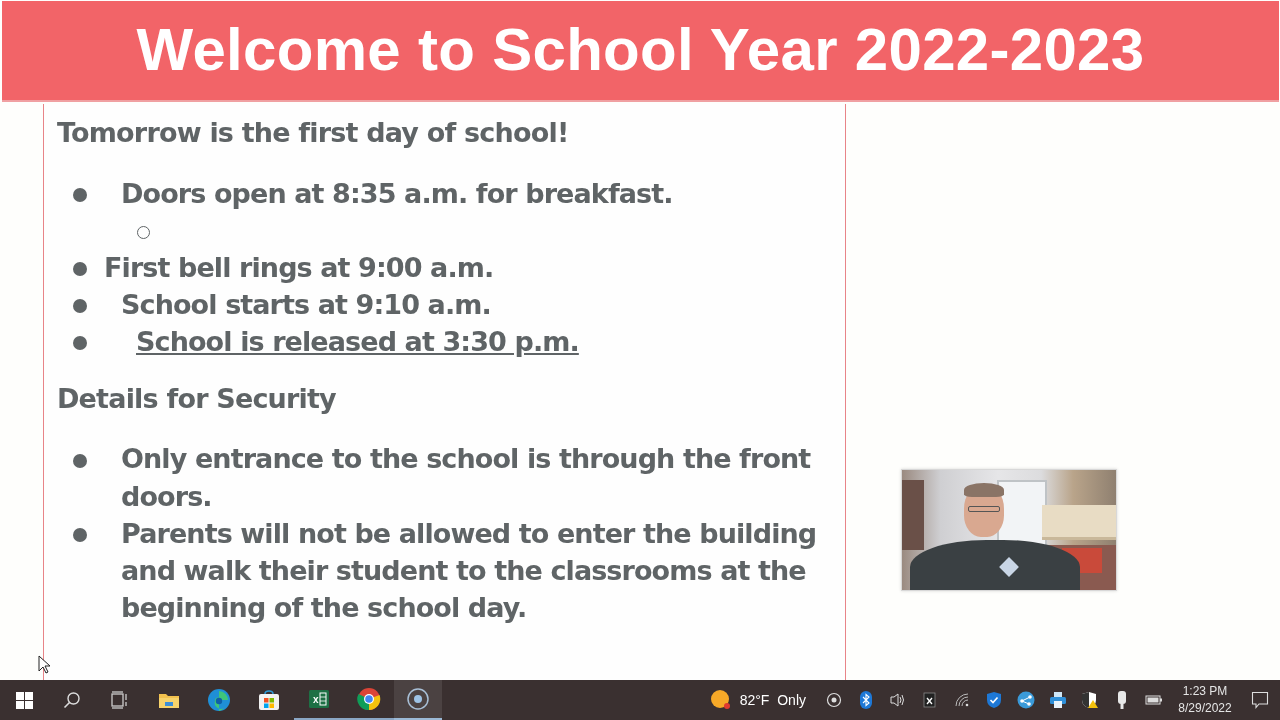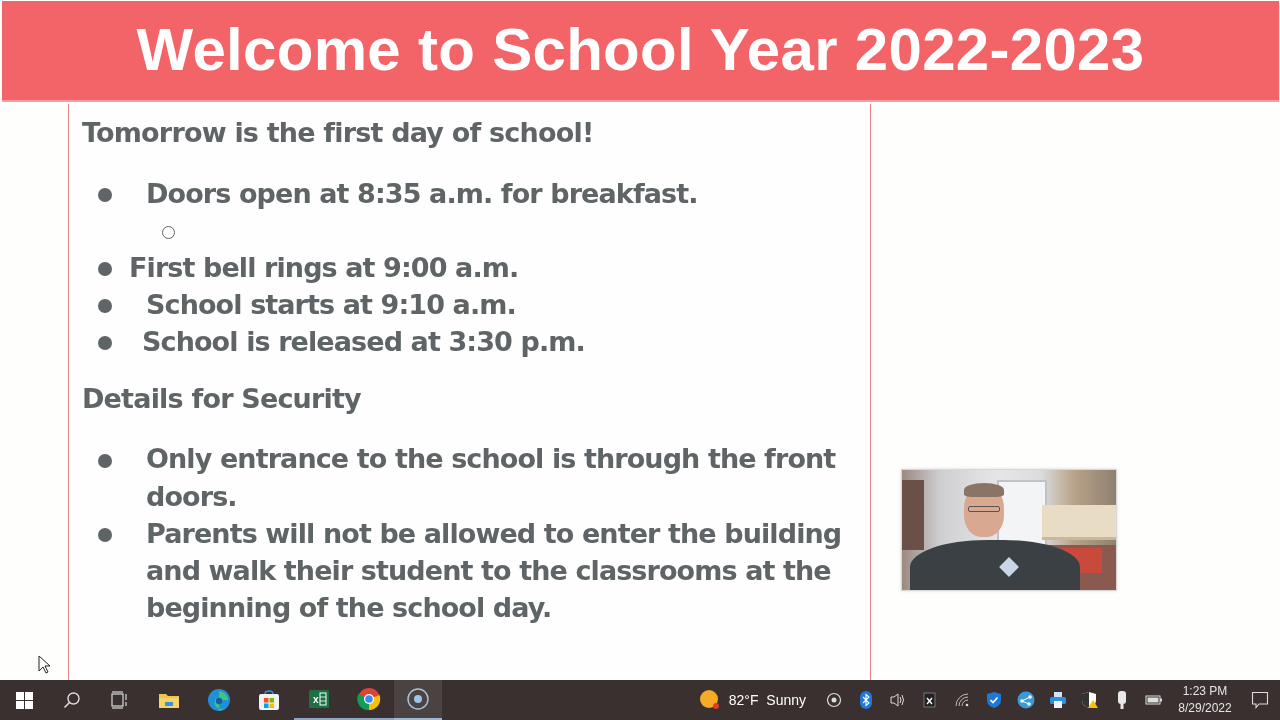--- a/index.html
+++ b/index.html
@@ -2,21 +2,21 @@
 <html><head>
   <meta charset="utf-8">
   <style>
     * { box-sizing: border-box; margin: 0; padding: 0; }
     html, body { width: 1280px; height: 720px; overflow: hidden; background: #fefefc; font-family: "Liberation Sans", sans-serif; }
     .screen { position: relative; width: 1280px; height: 720px; background: #fefefc; }
 
     .banner { position: absolute; left: 2px; top: 1px; width: 1277px; height: 101px; background: #f26468; border-bottom: 2px solid #f0a0a2; display: flex; align-items: center; justify-content: center; }
     .banner-title { color: #ffffff; font-family: "Liberation Sans", sans-serif; font-weight: bold; font-size: 60px; letter-spacing: 0.3px; margin-top: -2px; }
 
-    .content-box { position: absolute; left: 43px; top: 104px; width: 803px; height: 576px; border-left: 1.5px solid #e88488; border-right: 1.5px solid #e88488; background: #fefefe; margin-left: 25px; }
+    .content-box { position: absolute; left: 43px; top: 104px; width: 803px; height: 576px; border-left: 1.5px solid #e88488; border-right: 1.5px solid #e88488; background: #fefefe; }
     .section-heading { position: absolute; left: 13px; color: #5f6466; font-family: "DejaVu Sans", sans-serif; font-weight: bold; font-size: 27px; letter-spacing: -0.8px; }
     .bullet-row { position: absolute; color: #5f6466; font-family: "DejaVu Sans", sans-serif; font-weight: bold; font-size: 27px; letter-spacing: -0.9px; line-height: 37px; }
     .bullet { position: absolute; width: 14px; height: 14px; border-radius: 50%; background: #5f6466; }
     .bullet-hollow { position: absolute; width: 13px; height: 13px; border-radius: 50%; border: 1.5px solid #5f6466; background: transparent; }
 
     .webcam { position: absolute; left: 901px; top: 469px; width: 216px; height: 122px; border: 1px solid #d8d8d8; box-shadow: 0 0 3px rgba(0,0,0,0.15); overflow: hidden; background: linear-gradient(90deg, #9a8a80 0%, #cfcfd2 18%, #e6e6e8 45%, #dcdcde 65%, #b9a48a 80%, #8f8070 100%); }
     .wc-window { position: absolute; left: 95px; top: 10px; width: 50px; height: 70px; background: #f2f4f6; border: 2px solid #bfc3c6; }
     .wc-cabinet { position: absolute; left: 140px; top: 35px; width: 75px; height: 35px; background: #e8dcc4; border-bottom: 3px solid #c9b89a; }
     .wc-shelf { position: absolute; left: 145px; top: 75px; width: 70px; height: 45px; background: #8a5a50; }
     .wc-redbox { position: absolute; left: 160px; top: 78px; width: 40px; height: 25px; background: #c94a3a; }
@@ -56,21 +56,21 @@
 
     <span class="bullet-hollow" style="left:93px; top:122px;"></span>
 
     <span class="bullet" style="left:29px; top:158px;"></span>
     <div class="bullet-row" style="left:60px; top:145px;">First bell rings at 9:00 a.m.</div>
 
     <span class="bullet" style="left:29px; top:195px;"></span>
     <div class="bullet-row" style="left:77px; top:182px;">School starts at 9:10 a.m.</div>
 
     <span class="bullet" style="left:29px; top:232px;"></span>
-    <div class="bullet-row" style="left:73px; top:219px;">School is released at 3:30 p.m.</div>
+    <div class="bullet-row" style="left:92px; top:219px;text-decoration:underline;">School is released at 3:30 p.m.</div>
 
     <div class="section-heading" style="top:279px;">Details for Security</div>
 
     <span class="bullet" style="left:29px; top:350px;"></span>
     <div class="bullet-row" style="left:77px; top:336px;">Only entrance to the school is through the front</div>
     <div class="bullet-row" style="left:77px; top:374px;">doors.</div>
 
     <span class="bullet" style="left:29px; top:424px;"></span>
     <div class="bullet-row" style="left:77px; top:411px;">Parents will not be allowed to enter the building</div>
     <div class="bullet-row" style="left:77px; top:448px;">and walk their student to the classrooms at the</div>
@@ -170,21 +170,21 @@
     </div>
 
     <div class="tray">
       <div class="tb-btn" style="width:auto; padding-left:8px;">
         <svg width="22" height="22" viewBox="0 0 22 22">
           <circle cx="10" cy="10" r="9" fill="#f7a928"></circle>
           <circle cx="17" cy="17" r="3" fill="#e03a2f"></circle>
         </svg>
         <span class="weather-text">
           <span>82°F</span>&nbsp;
-          <span>Sunny</span>
+          <span>Only</span>
         </span>
       </div>
       <div class="tray-icon">
         <svg width="16" height="16" viewBox="0 0 16 16">
             <circle cx="8" cy="8" r="6.5" fill="none" stroke="#ddd" stroke-width="1.2"></circle>
             <circle cx="8" cy="8" r="2.5" fill="#ddd"></circle>
           </svg>
       </div>
       <div class="tray-icon">
         <svg width="12" height="18" viewBox="0 0 12 18">

